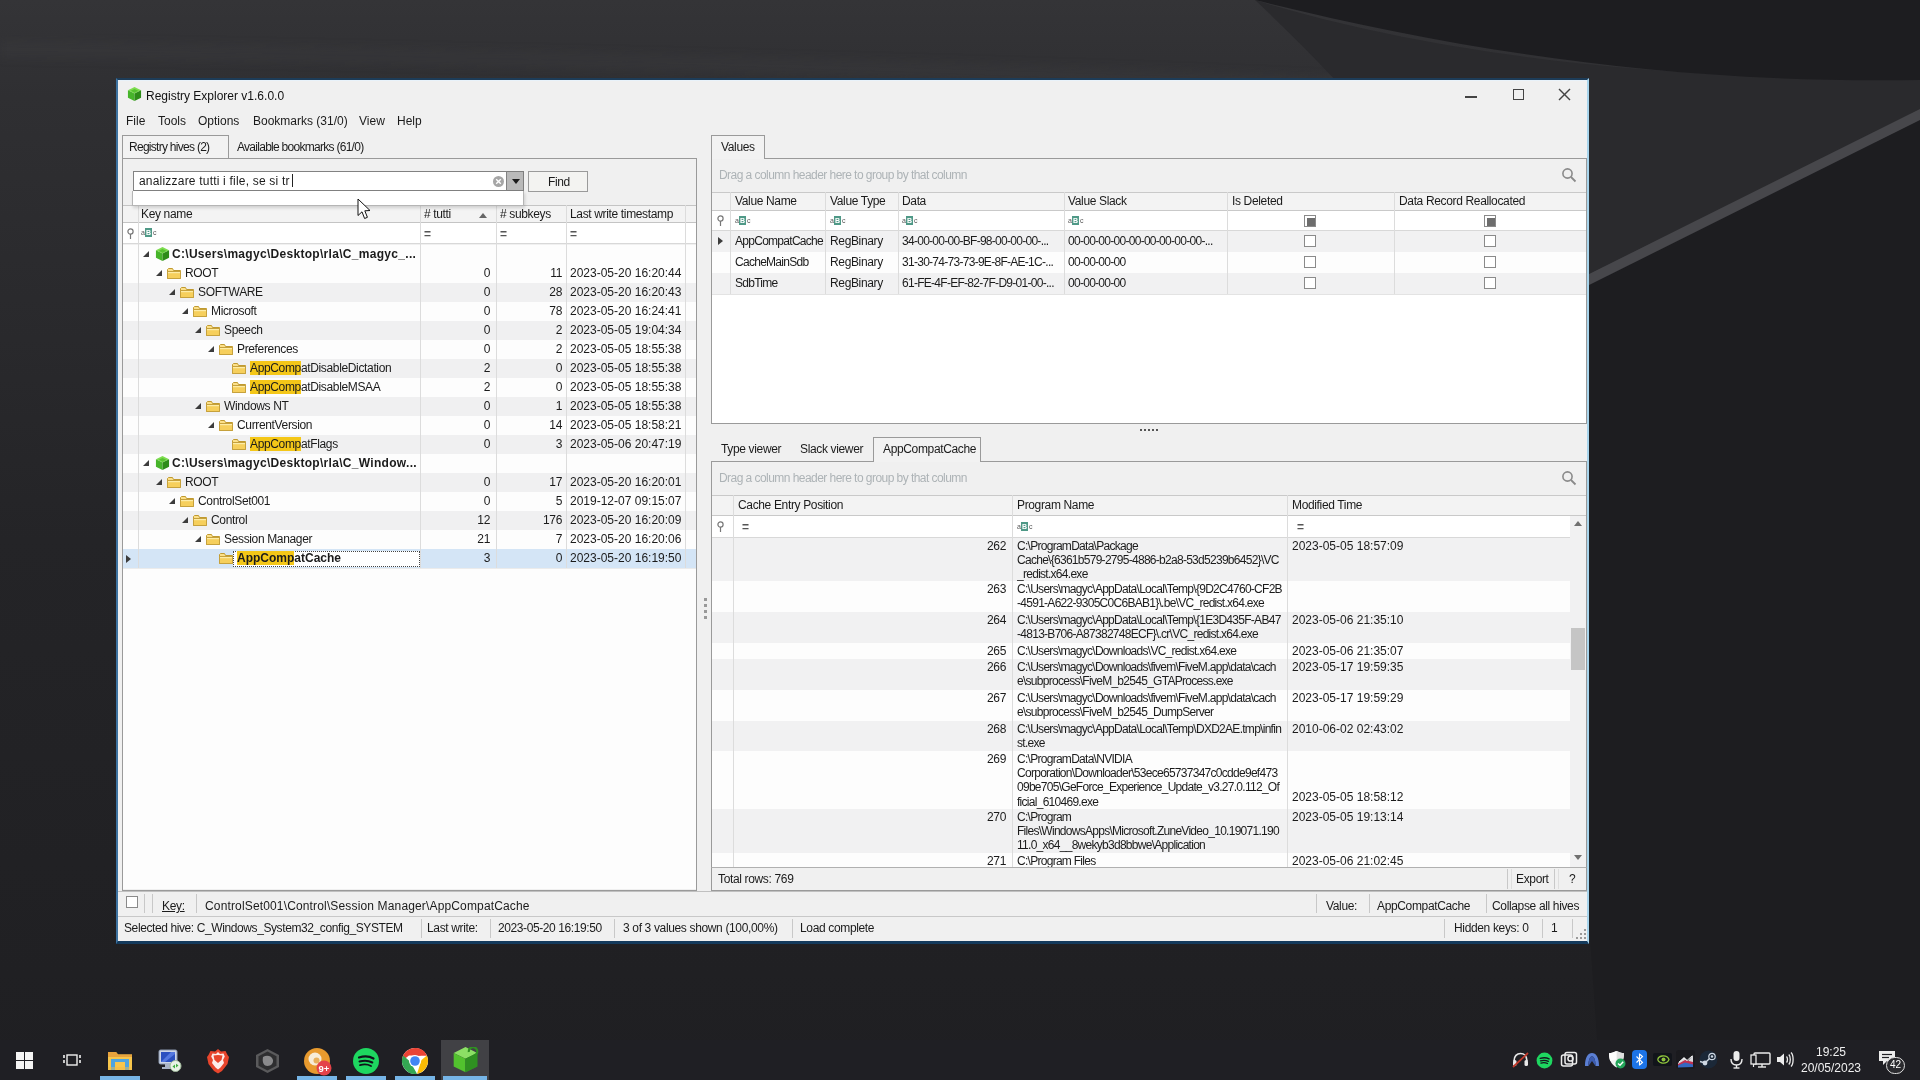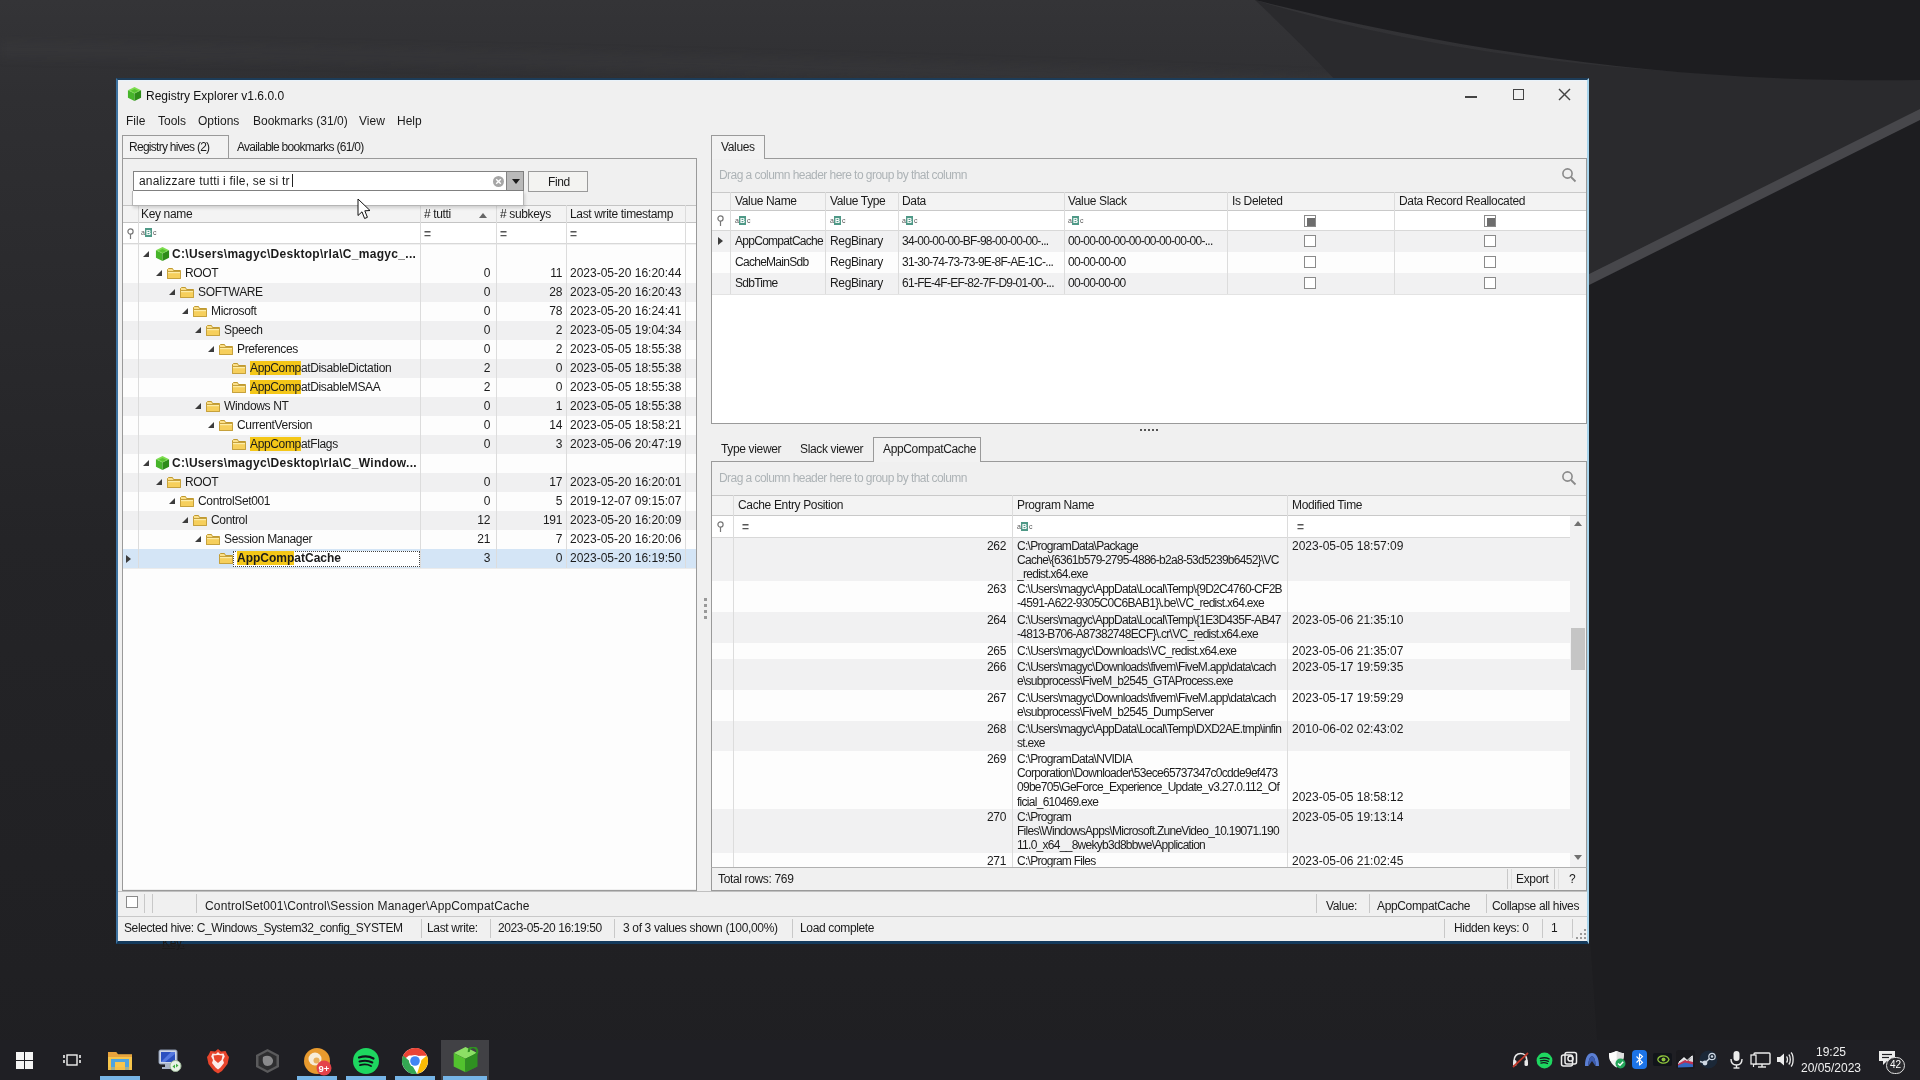--- a/index.html
+++ b/index.html
@@ -253,21 +253,21 @@
 <div class="a" style="left:123px;top:511px;width:573px;height:19px;background:#f0f0f1;"></div>
 <div class="a" style="left:123px;top:530px;width:573px;height:1px;background:#ebebeb;"></div>
 <div class="a" style="left:182px;top:517px;width:0;height:0;border-bottom:6px solid #3c3c3c;border-left:6px solid transparent"></div>
 <svg class="a" style="left:193px;top:514px" width="15" height="13" viewBox="0 0 15 13">
 <path d="M0.5 2.5 L0.5 11.5 L13.5 11.5 L13.5 3.5 L6.5 3.5 L5.5 1.5 L1.5 1.5 Z" fill="#fce089" stroke="#c09a30"></path>
 <path d="M0.5 4.5 L13.5 4.5 L13.5 11.5 L0.5 11.5 Z" fill="#f6cf5c" stroke="#c6a13c"></path>
 <path d="M1 5 L13 5 L13 6.2 L1 6.2 Z" fill="#fdeca6"></path>
   </svg>
 <div class="a t" style="left:211px;top:513px;">Control</div>
 <div class="a t" style="right:1430px;top:513px;">12</div>
-<div class="a t" style="right:1358px;top:513px;">191</div>
+<div class="a t" style="right:1358px;top:513px;">176</div>
 <div class="a t ts" style="left:570px;top:513px;">2023-05-20 16:20:09</div>
 <div class="a" style="left:123px;top:530px;width:573px;height:19px;background:#fdfdfd;"></div>
 <div class="a" style="left:123px;top:549px;width:573px;height:1px;background:#ebebeb;"></div>
 <div class="a" style="left:195px;top:536px;width:0;height:0;border-bottom:6px solid #3c3c3c;border-left:6px solid transparent"></div>
 <svg class="a" style="left:206px;top:533px" width="15" height="13" viewBox="0 0 15 13">
 <path d="M0.5 2.5 L0.5 11.5 L13.5 11.5 L13.5 3.5 L6.5 3.5 L5.5 1.5 L1.5 1.5 Z" fill="#fce089" stroke="#c09a30"></path>
 <path d="M0.5 4.5 L13.5 4.5 L13.5 11.5 L0.5 11.5 Z" fill="#f6cf5c" stroke="#c6a13c"></path>
 <path d="M1 5 L13 5 L13 6.2 L1 6.2 Z" fill="#fdeca6"></path>
   </svg>
 <div class="a t" style="left:224px;top:532px;">Session Manager</div>
@@ -471,21 +471,21 @@
 <div class="a" style="left:1507px;top:869px;width:1px;height:20px;background:#c8c8c8;"></div>
 <div class="a" style="left:1511px;top:869px;width:1px;height:20px;background:#dedede;"></div>
 <div class="a t" style="left:1516px;top:872px;">Export</div>
 <div class="a" style="left:1554px;top:869px;width:1px;height:20px;background:#c8c8c8;"></div>
 <div class="a" style="left:1558px;top:869px;width:1px;height:20px;background:#dedede;"></div>
 <div class="a t" style="left:1569px;top:872px;">?</div>
 <div class="a" style="left:118px;top:891px;width:1469px;height:25px;background:#f0f0f0;border-top:1px solid #c0c0c0;"></div>
 <div class="a" style="left:126px;top:896px;width:12px;height:12px;background:#fff;border:1px solid #8a8a8a"></div>
 <div class="a" style="left:144px;top:894px;width:1px;height:19px;background:#c8c8c8;"></div>
 <div class="a" style="left:152px;top:894px;width:1px;height:19px;background:#c8c8c8;"></div>
-<div class="a t" style="left:162px;top:936px;text-decoration:underline;">Key:</div>
+<div class="a t" style="left:162px;top:899px;text-decoration:underline;">Key:</div>
 <div class="a" style="left:196px;top:894px;width:1px;height:19px;background:#c8c8c8;"></div>
 <div class="a t ts" style="left:205px;top:899px;letter-spacing:0.15px;">ControlSet001\Control\Session Manager\AppCompatCache</div>
 <div class="a" style="left:1316px;top:894px;width:1px;height:19px;background:#c8c8c8;"></div>
 <div class="a t" style="left:1326px;top:899px;">Value:</div>
 <div class="a" style="left:1369px;top:894px;width:1px;height:19px;background:#c8c8c8;"></div>
 <div class="a t" style="left:1377px;top:899px;">AppCompatCache</div>
 <div class="a" style="left:1486px;top:894px;width:1px;height:19px;background:#c8c8c8;"></div>
 <div class="a t" style="left:1492px;top:899px;">Collapse all hives</div>
 <div class="a" style="left:118px;top:916px;width:1469px;height:25px;background:#f0f0f0;border-top:1px solid #c8c8c8;"></div>
 <div class="a t p4" style="left:124px;top:921px;">Selected hive: C_Windows_System32_config_SYSTEM</div>

